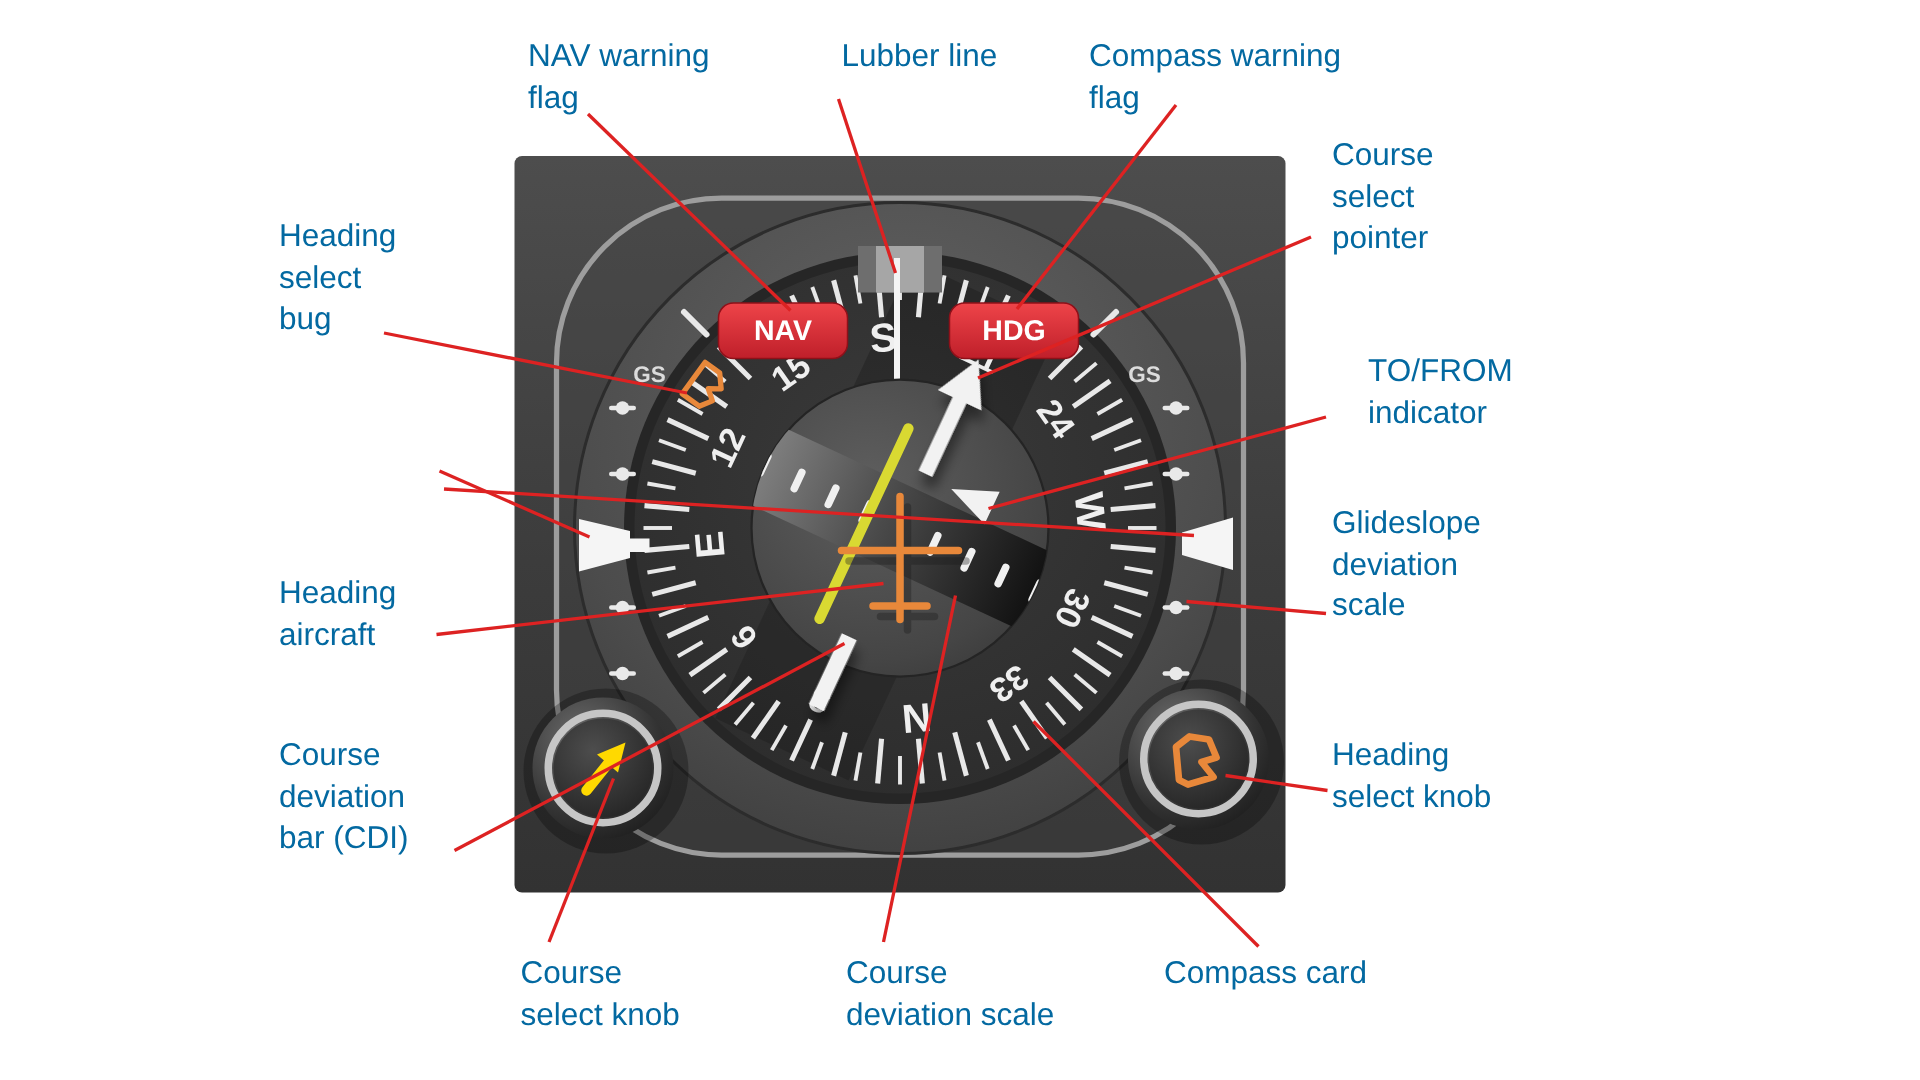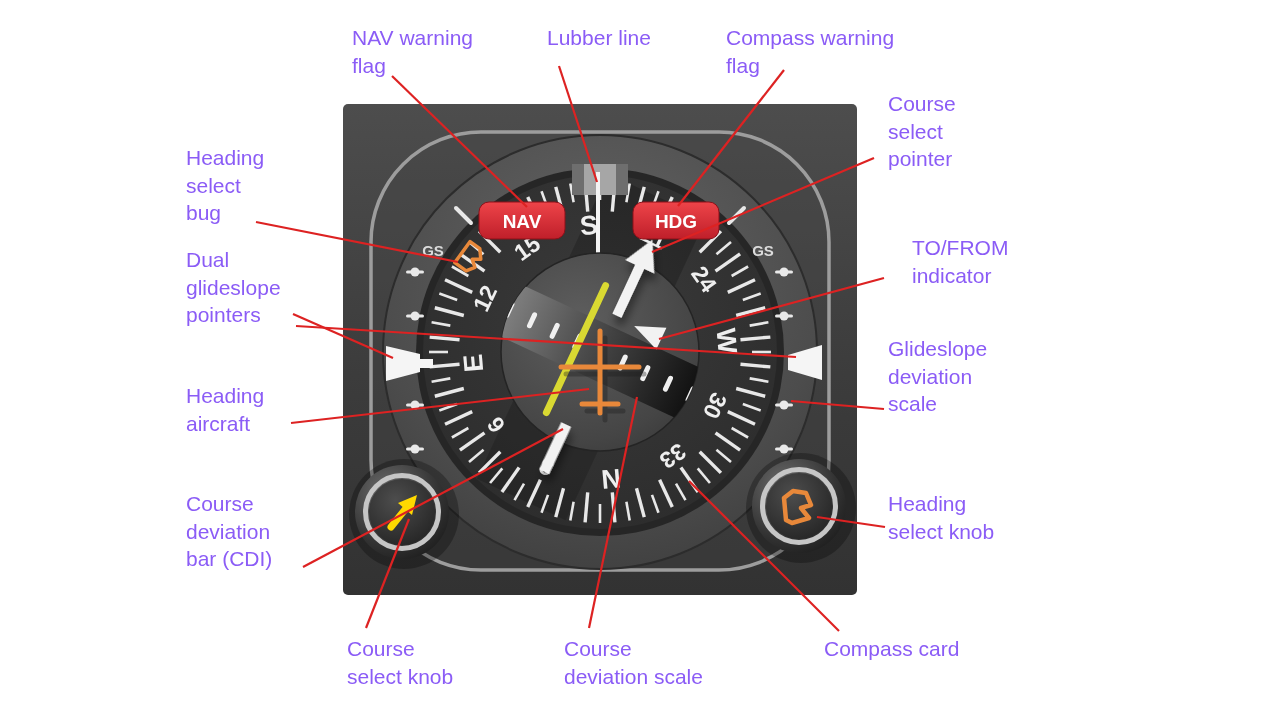--- a/index.html
+++ b/index.html
@@ -1,19 +1,19 @@
 <!DOCTYPE html>
 <html><head>
 <meta charset="utf-8">
 <style>
   html,body{margin:0;padding:0;background:#fff;}
   #stage{position:relative;width:1280px;height:720px;background:#fff;overflow:hidden;
          font-family:"Liberation Sans",sans-serif;}
   #gauge{position:absolute;left:0;top:0;}
-  .ann{position:absolute;font:400 21px/27.5px "Liberation Sans",sans-serif;color:#8b5cf6;
+  .ann{position:absolute;font:400 21px/27.5px "Liberation Sans",sans-serif;color:#0369a1;
        white-space:pre-line;}
   .card-num{font:bold 23px "Liberation Sans",sans-serif;fill:#efefef;}
   .cardinal{font-size:27px;}
   .flag-text{font:bold 19px "Liberation Sans",sans-serif;fill:#ffffff;}
   .gs-text{font:bold 15px "Liberation Sans",sans-serif;fill:#dcdcdc;}
 </style>
 </head>
 <body>
 
 <div id="stage">
@@ -308,43 +308,40 @@
         <line x1="303" y1="567" x2="563" y2="429" stroke="#dd2222" stroke-width="2.2"></line>
         <line x1="366" y1="628" x2="409" y2="519" stroke="#dd2222" stroke-width="2.2"></line>
         <line x1="589" y1="628" x2="637" y2="397" stroke="#dd2222" stroke-width="2.2"></line>
         <line x1="839" y1="631" x2="689" y2="481" stroke="#dd2222" stroke-width="2.2"></line>
         <line x1="885" y1="527" x2="817" y2="517" stroke="#dd2222" stroke-width="2.2"></line>
       </g>
 </svg>
 
 <div class="ann" style="left:352px;top:24px">NAV warning
 flag</div>
-<div class="ann" style="left:547px;top:24px">Lubber line</div>
+<div class="ann" style="left:561px;top:24px">Lubber line</div>
 <div class="ann" style="left:726px;top:24px">Compass warning
 flag</div>
 <div class="ann" style="left:888px;top:90px">Course
 select
 pointer</div>
 <div class="ann" style="left:912px;top:234px">TO/FROM
 indicator</div>
 <div class="ann" style="left:888px;top:335px">Glideslope
 deviation
 scale</div>
 <div class="ann" style="left:888px;top:490px">Heading
 select knob</div>
 <div class="ann" style="left:186px;top:144px">Heading
 select
 bug</div>
-<div class="ann" style="left:186px;top:246px">Dual
-glideslope
-pointers</div>
 <div class="ann" style="left:186px;top:382px">Heading
 aircraft</div>
 <div class="ann" style="left:186px;top:490px">Course
 deviation
 bar (CDI)</div>
 <div class="ann" style="left:347px;top:635px">Course
 select knob</div>
 <div class="ann" style="left:564px;top:635px">Course
 deviation scale</div>
-<div class="ann" style="left:824px;top:635px">Compass card</div>
+<div class="ann" style="left:776px;top:635px">Compass card</div>
 
 </div>
 
 </body></html>

